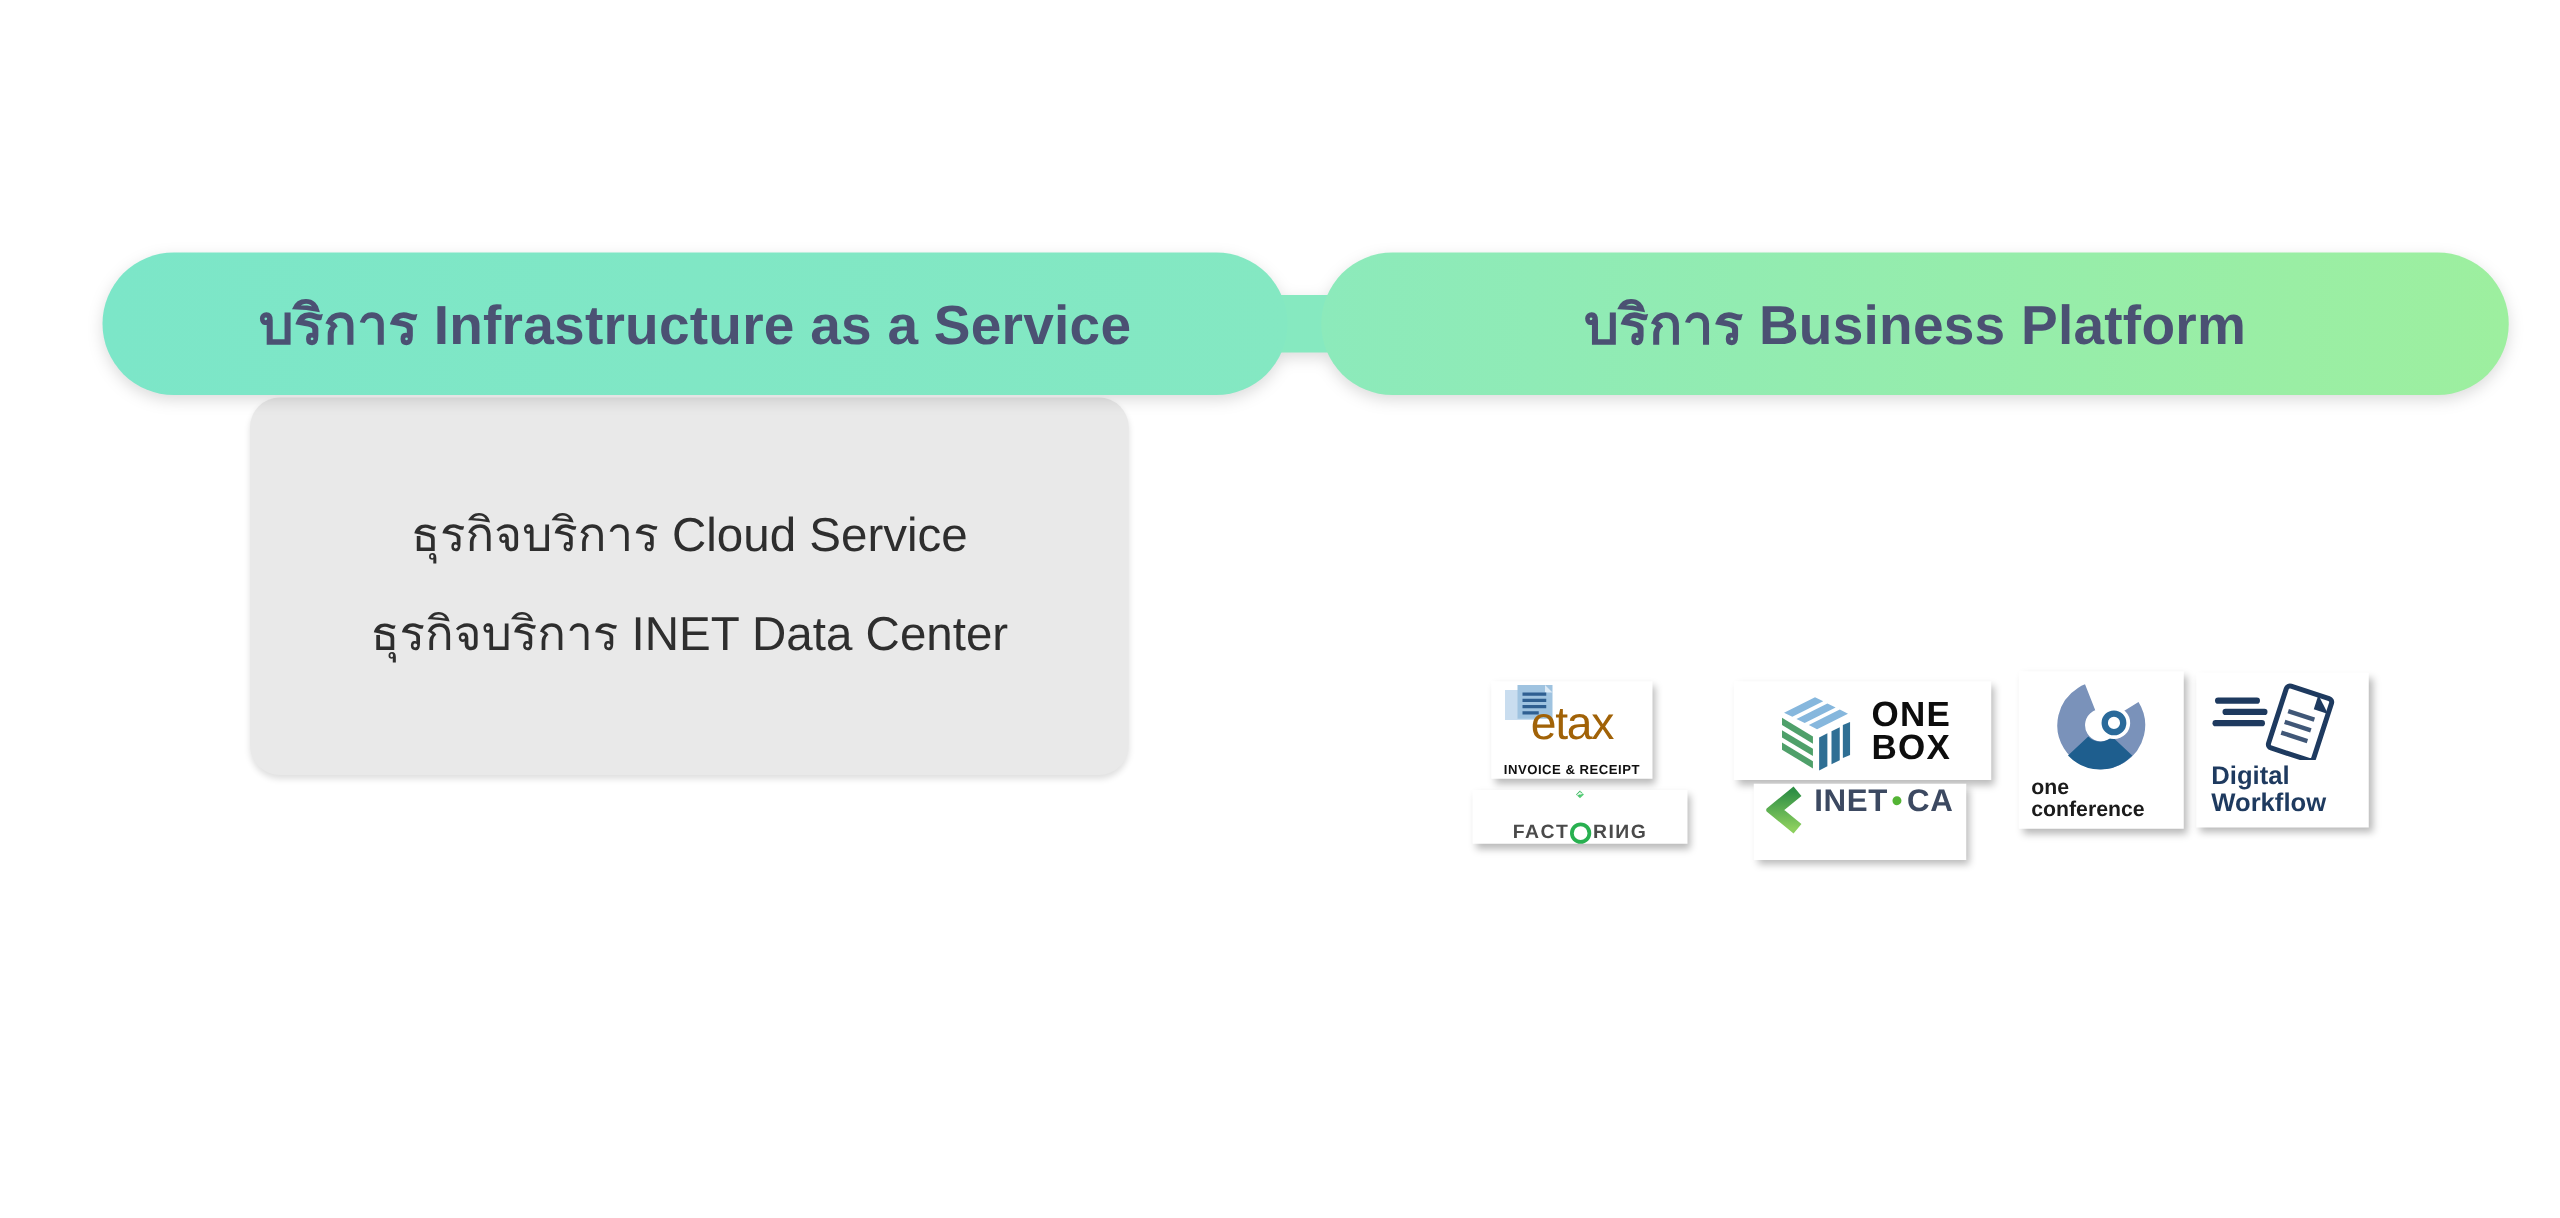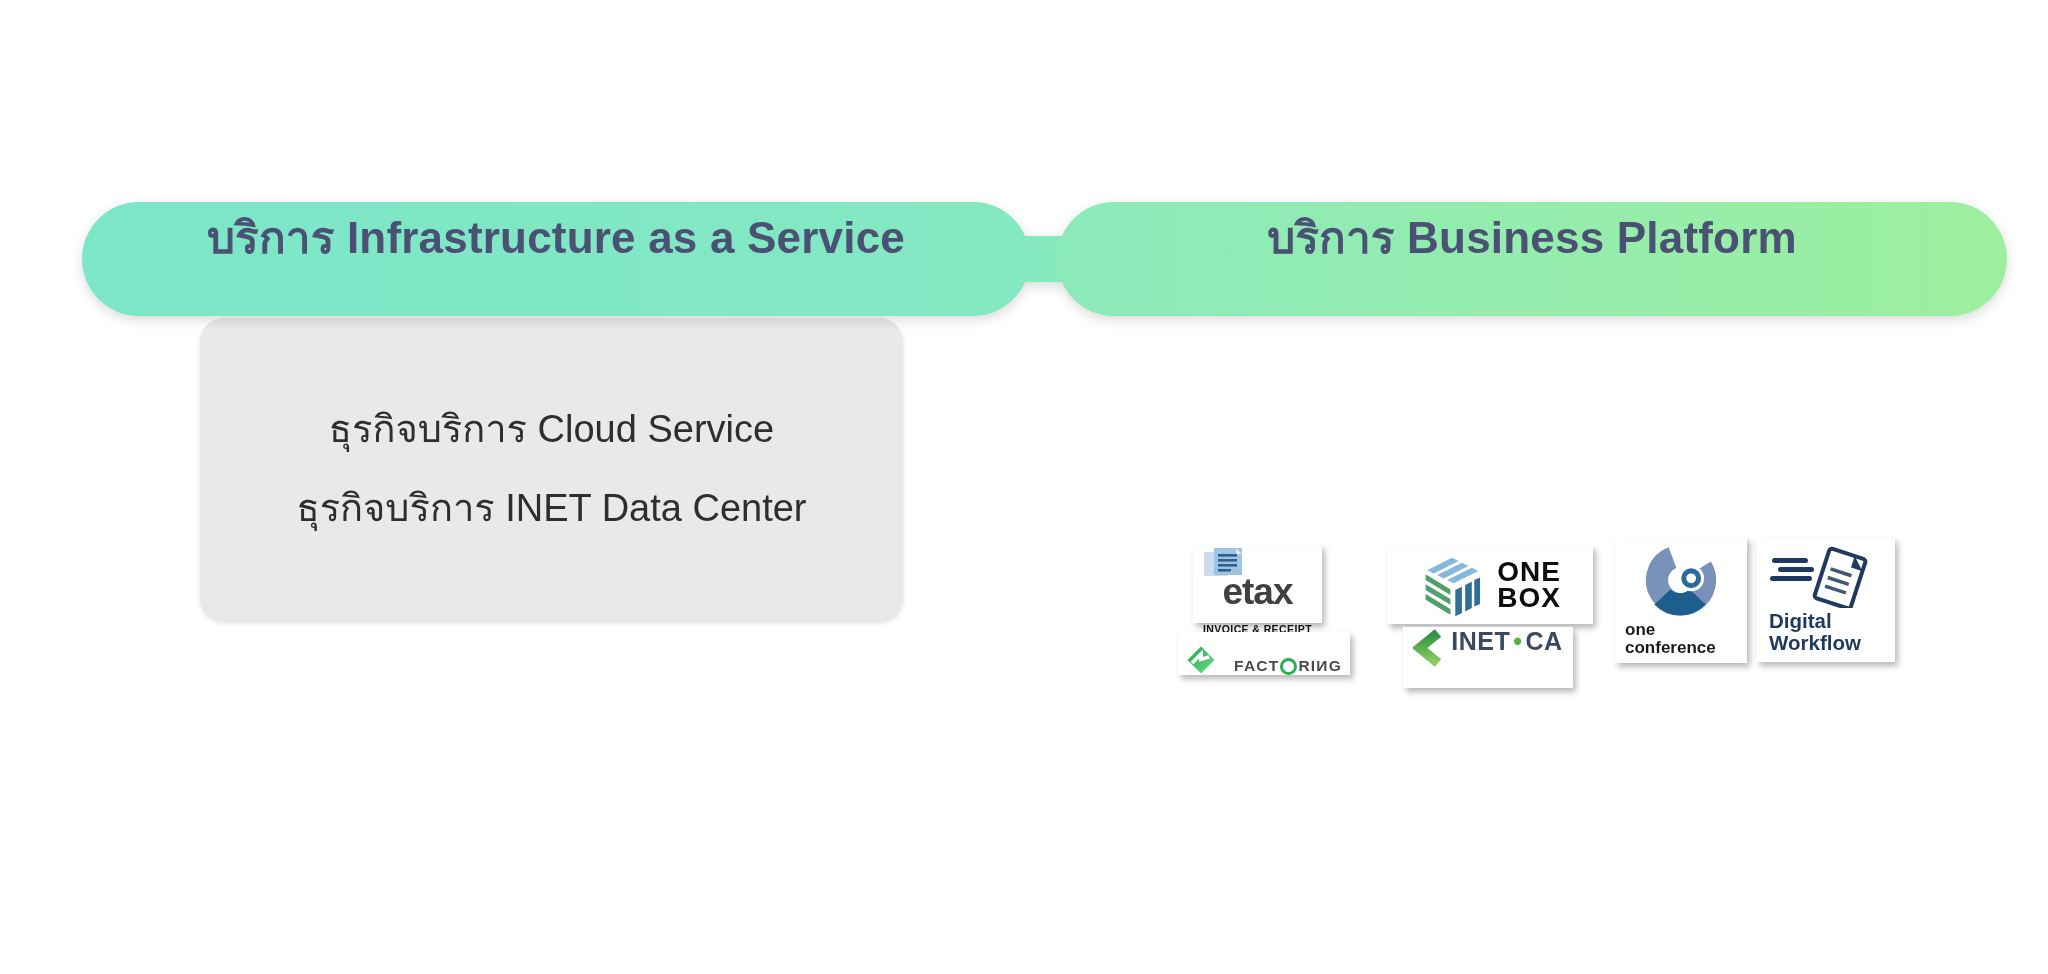--- a/index.html
+++ b/index.html
@@ -2,47 +2,47 @@
 <html><head>
 <meta charset="utf-8">
 <style>
   html,body{margin:0;padding:0;background:#ffffff;}
   .canvas{
     position:relative;width:2048px;height:974px;background:#ffffff;overflow:hidden;
     font-family:"Liberation Sans","DejaVu Sans",sans-serif;
   }
   
   .ribbon{position:absolute;left:0;top:0;width:2048px;height:400px;filter:drop-shadow(0 4px 6px rgba(0,0,0,.14));}
-  .pill{position:absolute;top:202px;height:114px;border-radius:57px;display:flex;justify-content:center;}
+  .pill{position:absolute;top:202px;height:114px;border-radius:57px;display:flex;align-items:center;justify-content:center;}
   .pill-left{left:82px;width:948px;background:linear-gradient(90deg,#7CE6C8 0%,#84E8C2 100%);}
   .pill-right{left:1057px;width:950px;background:linear-gradient(90deg,#8CEABB 0%,#9DEF9F 100%);}
   .waist{position:absolute;left:1003px;top:236px;width:84px;height:46px;background:#86E9C0;}
   .pill-title{font-size:44px;font-weight:700;color:#4B5173;letter-spacing:.2px;white-space:nowrap;}
   
   .panel{position:absolute;background:#E9E9E9;border-radius:24px;box-shadow:0 3px 5px rgba(0,0,0,.13);}
   .panel-left{left:200px;top:318px;width:703px;height:302px;display:flex;flex-direction:column;align-items:center;justify-content:center;}
   .panel-right{left:1165px;top:318px;width:705px;height:304px;}
   .svc-line{font-size:38px;line-height:79px;color:#2E2E2E;text-align:center;white-space:nowrap;}
   .panel-right .svc-lines{padding-top:72px;}
   .panel-right .svc-line{line-height:72px;}
   
   .card{position:absolute;background:#ffffff;box-shadow:3px 4px 6px rgba(0,0,0,.28);}
   .card-etax{left:1193px;top:545px;width:129px;height:78px;text-align:center;}
   .etax-doc{position:absolute;left:10px;top:3px;}
-  .etax-word{position:relative;font-size:37px;font-weight:700;color:#404040;line-height:37px;margin-top:28px;letter-spacing:-1px;}
+  .etax-word{position:relative;font-size:37px;font-weight:400;color:#a16207;line-height:37px;margin-top:15px;letter-spacing:-1px;}
   .etax-tag{position:relative;font-size:10.5px;font-weight:800;color:#101010;letter-spacing:.4px;margin-top:13px;white-space:nowrap;}
   .card-onebox{left:1387px;top:545px;width:206px;height:79px;display:flex;align-items:center;justify-content:center;gap:12px;}
   .onebox-text{font-size:28px;font-weight:800;color:#0D0D0D;line-height:26px;letter-spacing:1px;}
   .card-conf{left:1615px;top:537px;width:132px;height:126px;}
   .conf-logo{display:block;margin:8px auto 0 auto;}
   .conf-text{margin:2px 0 0 10px;font-size:17px;font-weight:800;color:#1B1B1B;line-height:18px;}
   .card-dwf{left:1757px;top:538px;width:138px;height:124px;}
   .dwf-icon{display:block;margin:8px auto 0 auto;}
   .dwf-text{margin:2px 0 0 12px;font-size:20.5px;font-weight:800;color:#1E3A5F;line-height:22px;}
-  .card-factoring{left:1178px;top:632px;width:172px;height:43px;display:flex;align-items:flex-end;justify-content:center;gap:18px;}
+  .card-factoring{left:1178px;top:632px;width:172px;height:43px;display:flex;align-items:center;justify-content:center;gap:18px;flex-direction:column;}
   .fact-text{font-size:15.5px;font-weight:800;color:#4A4A4A;letter-spacing:1.2px;white-space:nowrap;display:flex;align-items:center;}
   .o-ring{display:inline-block;width:11px;height:11px;border:3px solid #28B050;border-radius:50%;margin:0 1px;}
   .card-inetca{left:1403px;top:627px;width:170px;height:61px;display:flex;align-items:flex-start;justify-content:center;gap:8px;}
   .inet-text{font-size:25px;font-weight:800;color:#3C4961;letter-spacing:.5px;display:flex;align-items:center;}
   .inet-dot{color:#54B435;font-size:25px;margin:0 3px;}
 </style>
 </head>
 <body>
 
 <div class="canvas">

